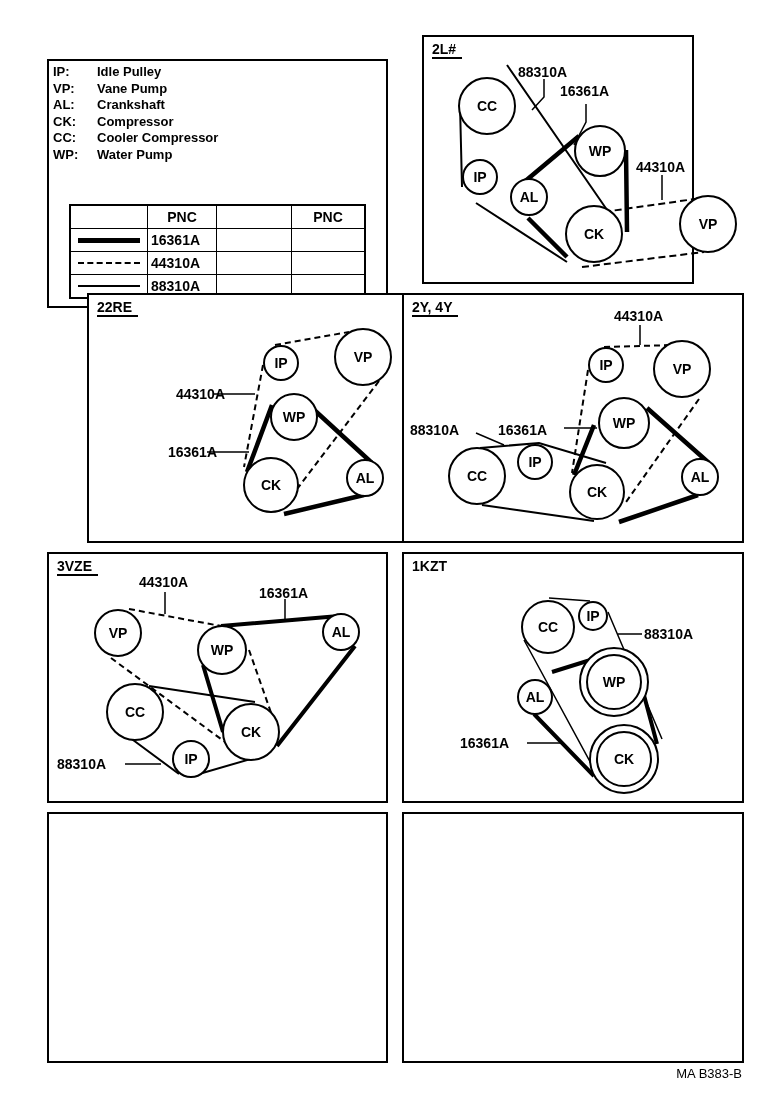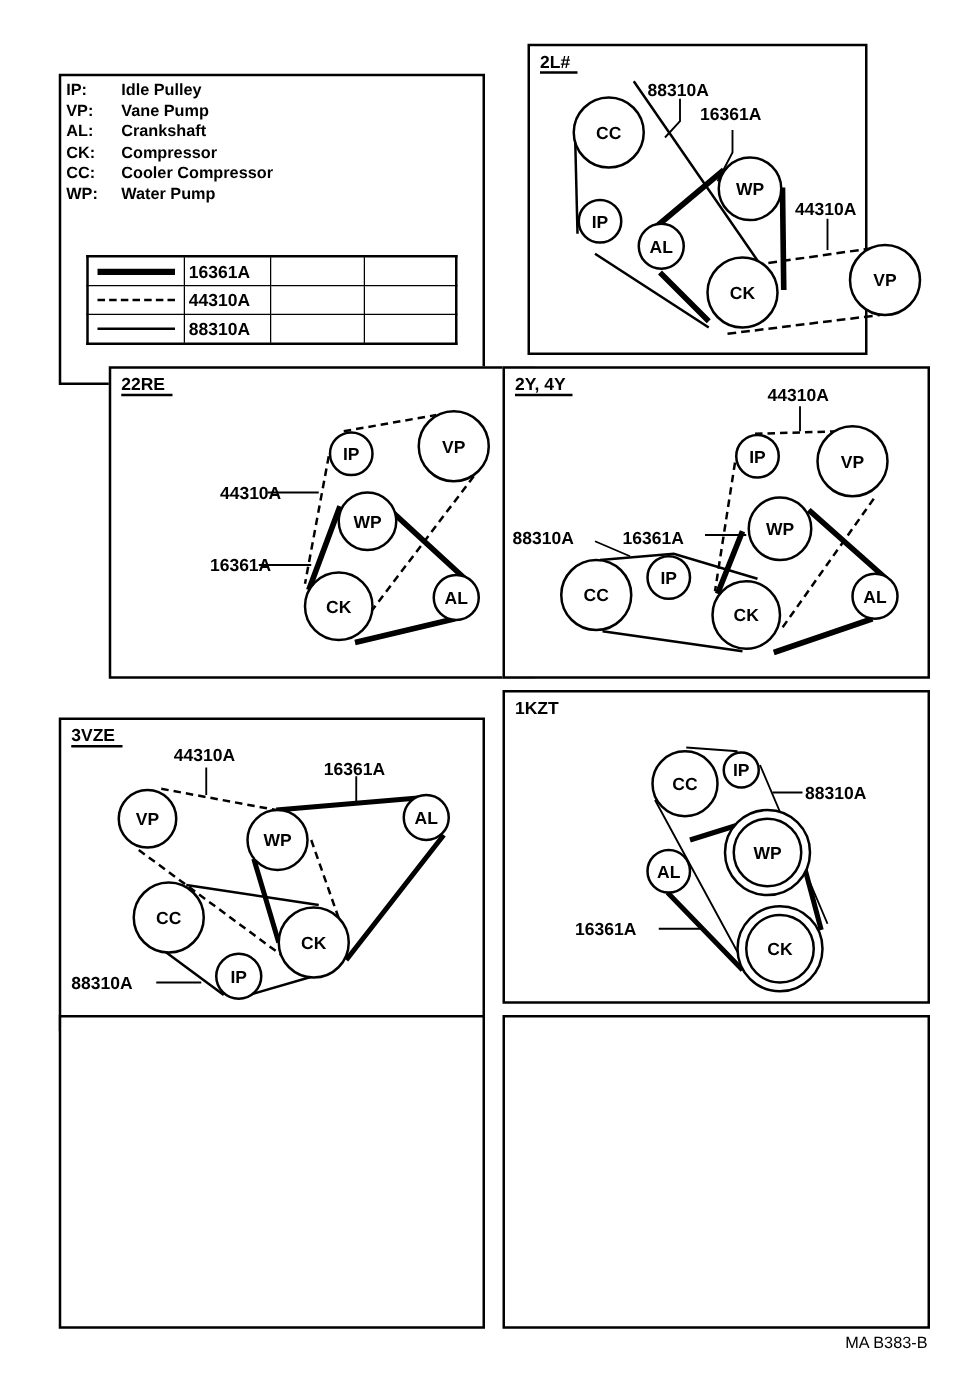--- a/index.html
+++ b/index.html
@@ -51,20 +51,26 @@
         <span class="legend-abbr">CC:</span>
         <span>Cooler Compressor</span>
       </div>
     <div class="legend-row">
         <span class="legend-abbr">WP:</span>
         <span>Water Pump</span>
       </div>
   </div>
   <table class="pnc">
     <tbody>
+        <tr>
+      <td class="c1"></td>
+      <td class="c2" style="text-align:center">PNC</td>
+      <td class="c3"></td>
+      <td class="c4">PNC</td>
+    </tr>
     <tr>
       <td class="c1">
             <span class="sample heavy"></span>
           </td>
       <td class="c2">16361A</td>
       <td class="c3"></td>
       <td class="c4"></td>
     </tr>
     <tr>
       <td class="c1">
@@ -182,21 +188,21 @@
       <text x="296" y="187">AL</text>
     </g>
     <g font-size="14" fill="#000">
       <text x="210" y="26">44310A</text>
       <text x="6" y="140">88310A</text>
       <text x="94" y="140">16361A</text>
     </g>
   </svg>
 </div>
 
-<div class="panel" style="left:47px;top:552px;width:341px;height:251px;margin-top:22px;">
+<div class="panel" style="left:47px;top:552px;width:341px;height:251px;">
   <div class="ptitle">3VZE</div>
   <svg width="341" height="251">
     <g fill="none" stroke="#000">
       <path d="M80,55 L172,72 M62,104 L176,188 M200,96 L226,170" stroke-width="2" stroke-dasharray="6,4"></path>
       <path d="M172,72 L290,62 M154,111 L174,178 M306,92 L228,192" stroke-width="4"></path>
       <path d="M100,132 L206,148 M80,183 L130,220 M150,220 L212,202" stroke-width="2"></path>
       <path d="M116,38 L116,60 M236,45 L236,66 M76,210 L112,210" stroke-width="1.5"></path>
     </g>
     <g fill="#fff" stroke="#000" stroke-width="2">
       <circle cx="69" cy="79" r="23"></circle>

